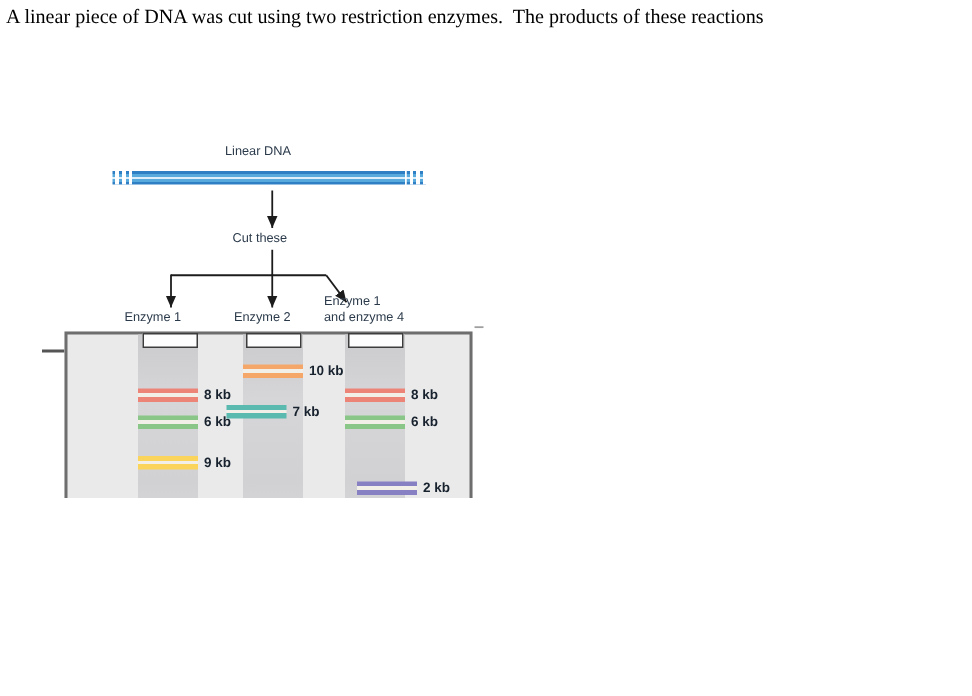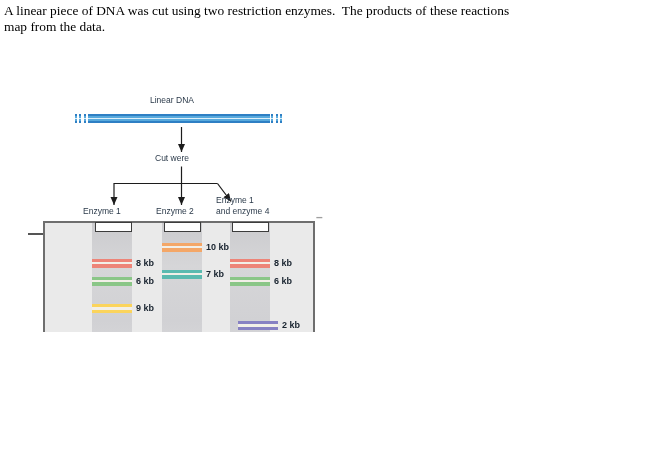--- a/index.html
+++ b/index.html
@@ -34,21 +34,20 @@
   .electrode-minus{left:316px;top:212px;font-size:12px;color:#9f9f9f;}
   .electrode-plus{left:314px;top:431px;font-size:10px;color:#9b5f33;}
 </style>
 </head>
 <body>
 
 <div class="page">
 
   <div class="problem">
     <div>A linear piece of DNA was cut using two restriction enzymes.  The products of these reactions</div>
-    <div>map from the data.</div>
   </div>
 
   <div class="lbl" style="left:150px;top:95px;width:65px;">Linear DNA</div>
   <div class="dna-end" style="left: 75px; background: repeating-linear-gradient(90deg, rgba(255, 255, 255, 0) 0px, rgba(255, 255, 255, 0) 2px, rgb(255, 255, 255) 2px, rgb(255, 255, 255) 4.5px), linear-gradient(rgb(46, 127, 196) 0px, rgb(46, 127, 196) 2px, rgb(88, 170, 221) 2px, rgb(88, 170, 221) 4px, rgb(221, 239, 250) 4px, rgb(221, 239, 250) 5px, rgb(88, 170, 221) 5px, rgb(88, 170, 221) 7px, rgb(46, 127, 196) 7px, rgb(46, 127, 196) 9px);"></div>
   <div class="dna-bar" style="background: linear-gradient(rgb(46, 127, 196) 0px, rgb(46, 127, 196) 2px, rgb(88, 170, 221) 2px, rgb(88, 170, 221) 4px, rgb(221, 239, 250) 4px, rgb(221, 239, 250) 5px, rgb(88, 170, 221) 5px, rgb(88, 170, 221) 7px, rgb(46, 127, 196) 7px, rgb(46, 127, 196) 9px);"></div>
   <div class="dna-end" style="left: 271px; background: repeating-linear-gradient(90deg, rgba(255, 255, 255, 0) 0px, rgba(255, 255, 255, 0) 2px, rgb(255, 255, 255) 2px, rgb(255, 255, 255) 4.5px), linear-gradient(rgb(46, 127, 196) 0px, rgb(46, 127, 196) 2px, rgb(88, 170, 221) 2px, rgb(88, 170, 221) 4px, rgb(221, 239, 250) 4px, rgb(221, 239, 250) 5px, rgb(88, 170, 221) 5px, rgb(88, 170, 221) 7px, rgb(46, 127, 196) 7px, rgb(46, 127, 196) 9px);"></div>
 
   <svg class="arrows" width="648" height="464">
     <defs>
       <marker id="ah" markerWidth="9" markerHeight="9" refX="8" refY="3.5" orient="auto" markerUnits="userSpaceOnUse">
@@ -56,21 +55,21 @@
       </marker>
     </defs>
     <line x1="181.5" y1="127" x2="181.5" y2="152" stroke="#1c1c1c" stroke-width="1.2" marker-end="url(#ah)"></line>
     <line x1="181.5" y1="166.5" x2="181.5" y2="184" stroke="#1c1c1c" stroke-width="1.2"></line>
     <line x1="114" y1="183.5" x2="217.5" y2="183.5" stroke="#1c1c1c" stroke-width="1.2"></line>
     <line x1="114" y1="183" x2="114" y2="205" stroke="#1c1c1c" stroke-width="1.2" marker-end="url(#ah)"></line>
     <line x1="181.5" y1="183" x2="181.5" y2="205" stroke="#1c1c1c" stroke-width="1.2" marker-end="url(#ah)"></line>
     <line x1="217.5" y1="183.5" x2="231" y2="201.5" stroke="#1c1c1c" stroke-width="1.2" marker-end="url(#ah)"></line>
   </svg>
 
-  <div class="lbl" style="left:155px;top:153px;width:54px;">Cut were</div>
+  <div class="lbl" style="left:155px;top:153px;width:54px;">Cut these</div>
 
   <div class="lbl" style="left:83px;top:206px;width:60px;">Enzyme 1</div>
   <div class="lbl" style="left:156px;top:206px;width:60px;">Enzyme 2</div>
   <div class="lbl" style="left:216px;top:195px;width:70px;">
     <div>Enzyme 1</div>
     <div>and enzyme 4</div>
   </div>
 
   <div class="gel-name">Gel</div>
   <div class="gel-pointer"></div>
@@ -96,21 +95,21 @@
     </div>
     <div class="band-row" style="left:47px;top:81px;">
       <div class="band-bar" style="background: linear-gradient(rgb(251, 212, 92) 0px, rgb(251, 212, 92) 3px, rgb(242, 239, 232) 3px, rgb(242, 239, 232) 5.5px, rgb(251, 212, 92) 5.5px, rgb(251, 212, 92) 9px);"></div>
       <div class="band-label">9 kb</div>
     </div>
 
     <div class="band-row" style="left:117px;top:20px;">
       <div class="band-bar" style="background: linear-gradient(rgb(244, 167, 104) 0px, rgb(244, 167, 104) 3px, rgb(242, 239, 232) 3px, rgb(242, 239, 232) 5.5px, rgb(244, 167, 104) 5.5px, rgb(244, 167, 104) 9px);"></div>
       <div class="band-label">10 kb</div>
     </div>
-    <div class="band-row" style="left:117px;top:47px;">
+    <div class="band-row" style="left:106px;top:47px;">
       <div class="band-bar" style="background: linear-gradient(rgb(91, 186, 176) 0px, rgb(91, 186, 176) 3px, rgb(242, 239, 232) 3px, rgb(242, 239, 232) 5.5px, rgb(91, 186, 176) 5.5px, rgb(91, 186, 176) 9px);"></div>
       <div class="band-label">7 kb</div>
     </div>
 
     <div class="band-row" style="left:185px;top:36px;">
       <div class="band-bar" style="background: linear-gradient(rgb(237, 132, 120) 0px, rgb(237, 132, 120) 3px, rgb(242, 239, 232) 3px, rgb(242, 239, 232) 5.5px, rgb(237, 132, 120) 5.5px, rgb(237, 132, 120) 9px);"></div>
       <div class="band-label">8 kb</div>
     </div>
     <div class="band-row" style="left:185px;top:54px;">
       <div class="band-bar" style="background: linear-gradient(rgb(138, 198, 135) 0px, rgb(138, 198, 135) 3px, rgb(242, 239, 232) 3px, rgb(242, 239, 232) 5.5px, rgb(138, 198, 135) 5.5px, rgb(138, 198, 135) 9px);"></div>

